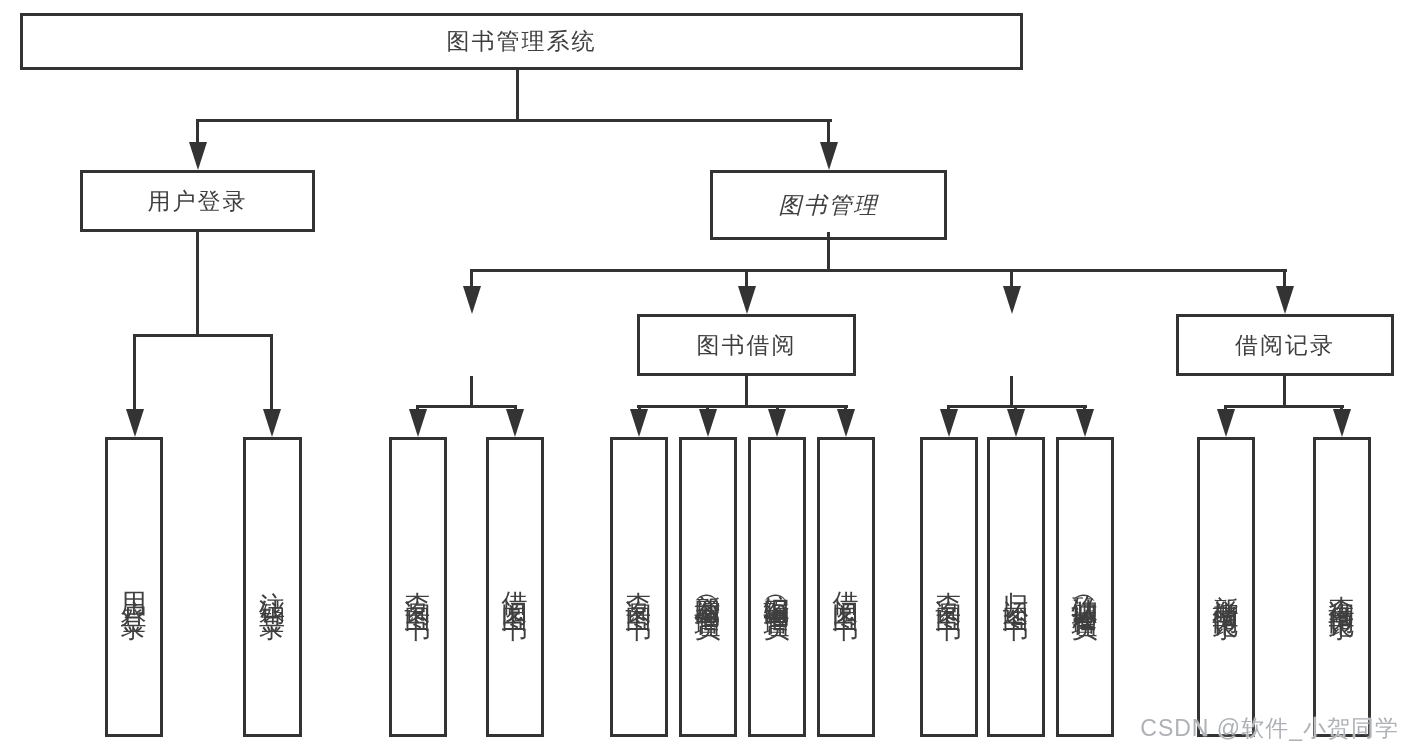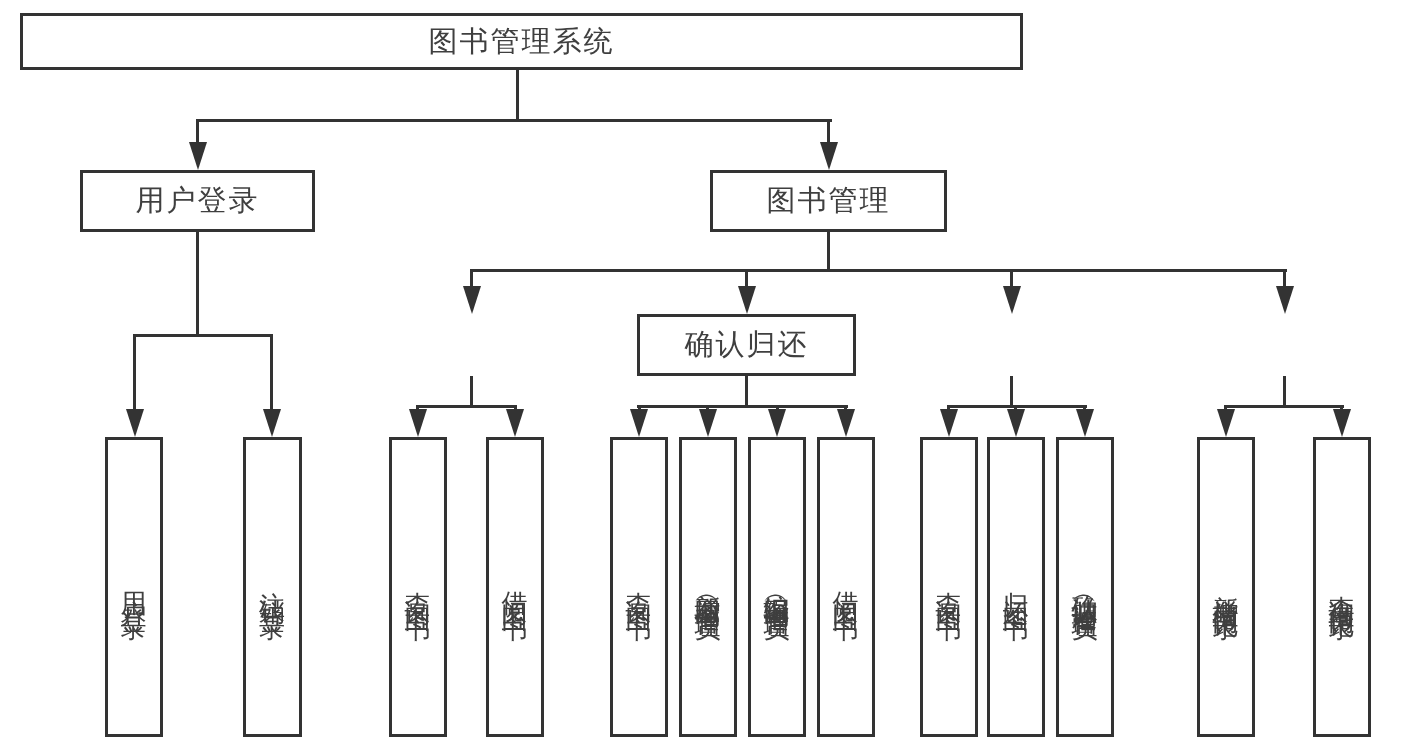--- a/index.html
+++ b/index.html
@@ -11,21 +11,21 @@
     overflow:hidden;
   }
   .box{
     position:absolute;
     box-sizing:border-box;
     border:3px solid var(--line,#333333);
     background:#ffffff;
     display:flex;align-items:center;justify-content:center;
     color:var(--text,#3f3f3f);
   }
-  .hlabel{font-size:29px;letter-spacing:2px;white-space:nowrap;}
+  .hlabel{font-size:23px;letter-spacing:2px;white-space:nowrap;}
   .leaf .vtext{
     writing-mode:vertical-rl;
     text-orientation:mixed;
     font-size:26px;
     letter-spacing:8px;
     line-height:1;
     white-space:nowrap;
   }
   .leaf .vtext.mid{letter-spacing:4px;}
   .leaf .vtext.long{letter-spacing:3px;}
@@ -59,21 +59,21 @@
   <div class="line" style="left:516px;top:70px;width:3px;height:52px;"></div>
   <div class="line" style="left:196px;top:119px;width:636px;height:3px;"></div>
   <div class="line" style="left:196px;top:119px;width:3px;height:28px;"></div>
   <div class="arrow" style="left:189px;top:142px;"></div>
   <div class="line" style="left:827px;top:119px;width:3px;height:28px;"></div>
   <div class="arrow" style="left:820px;top:142px;"></div>
 
   <div class="box" style="left:80px;top:170px;width:235px;height:62px;">
     <span class="hlabel">用户登录</span>
   </div>
-  <div class="box" style="left:710px;top:170px;width:237px;height:62px;">
+  <div class="box" style="left:710px;top:170px;width:237px;height:70px;font-style:italic;">
     <span class="hlabel">图书管理</span>
   </div>
 
   <div class="line" style="left:196px;top:232px;width:3px;height:105px;"></div>
   <div class="line" style="left:133px;top:334px;width:140px;height:3px;"></div>
   <div class="line" style="left:133px;top:334px;width:3px;height:78px;"></div>
   <div class="arrow" style="left:126px;top:409px;"></div>
   <div class="line" style="left:270px;top:334px;width:3px;height:78px;"></div>
   <div class="arrow" style="left:263px;top:409px;"></div>
 
@@ -82,21 +82,24 @@
   <div class="line" style="left:470px;top:269px;width:3px;height:20px;"></div>
   <div class="arrow" style="left:463px;top:286px;"></div>
   <div class="line" style="left:745px;top:269px;width:3px;height:20px;"></div>
   <div class="arrow" style="left:738px;top:286px;"></div>
   <div class="line" style="left:1010px;top:269px;width:3px;height:20px;"></div>
   <div class="arrow" style="left:1003px;top:286px;"></div>
   <div class="line" style="left:1283px;top:269px;width:3px;height:20px;"></div>
   <div class="arrow" style="left:1276px;top:286px;"></div>
 
   <div class="box" style="left:637px;top:314px;width:219px;height:62px;">
-    <span class="hlabel">确认归还</span>
+    <span class="hlabel">图书借阅</span>
+  </div>
+  <div class="box" style="left:1176px;top:314px;width:218px;height:62px;">
+    <span class="hlabel">借阅记录</span>
   </div>
 
   <div class="line" style="left:470px;top:376px;width:3px;height:31px;"></div>
   <div class="line" style="left:416px;top:405px;width:101px;height:3px;"></div>
   <div class="line" style="left:416px;top:405px;width:3px;height:10px;"></div>
   <div class="arrow" style="left:409px;top:409px;"></div>
   <div class="line" style="left:514px;top:405px;width:3px;height:10px;"></div>
   <div class="arrow" style="left:506px;top:409px;"></div>
 
   <div class="line" style="left:745px;top:376px;width:3px;height:31px;"></div>
@@ -163,14 +166,15 @@
     <span class="vtext long">确认归还（管理员）</span>
   </div>
 
   <div class="box leaf" style="left:1197px;top:437px;width:58px;height:300px;">
     <span class="vtext mid">新增借阅记录</span>
   </div>
   <div class="box leaf" style="left:1313px;top:437px;width:58px;height:300px;">
     <span class="vtext mid">查询借阅记录</span>
   </div>
 
+  <div class="watermark">CSDN @软件_小贺同学</div>
 
 </div>
 
 </body></html>

